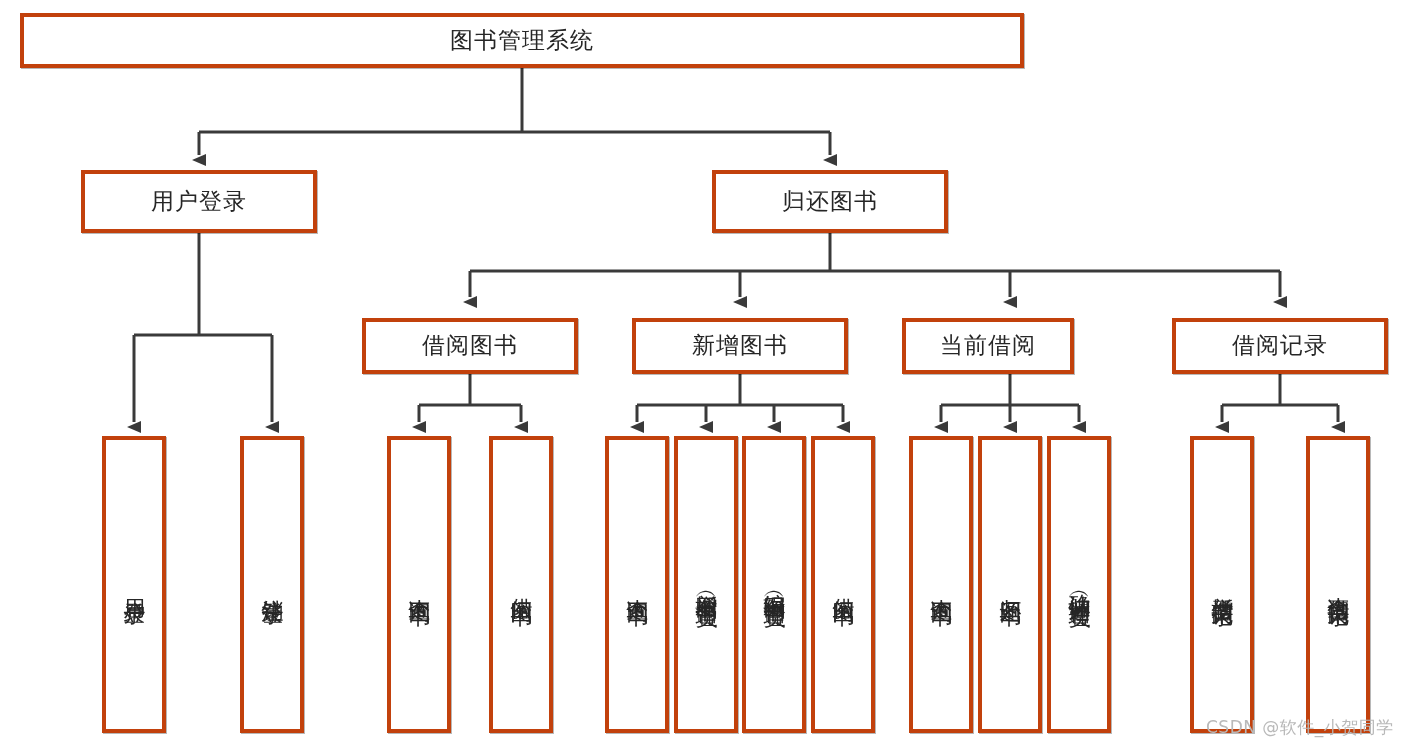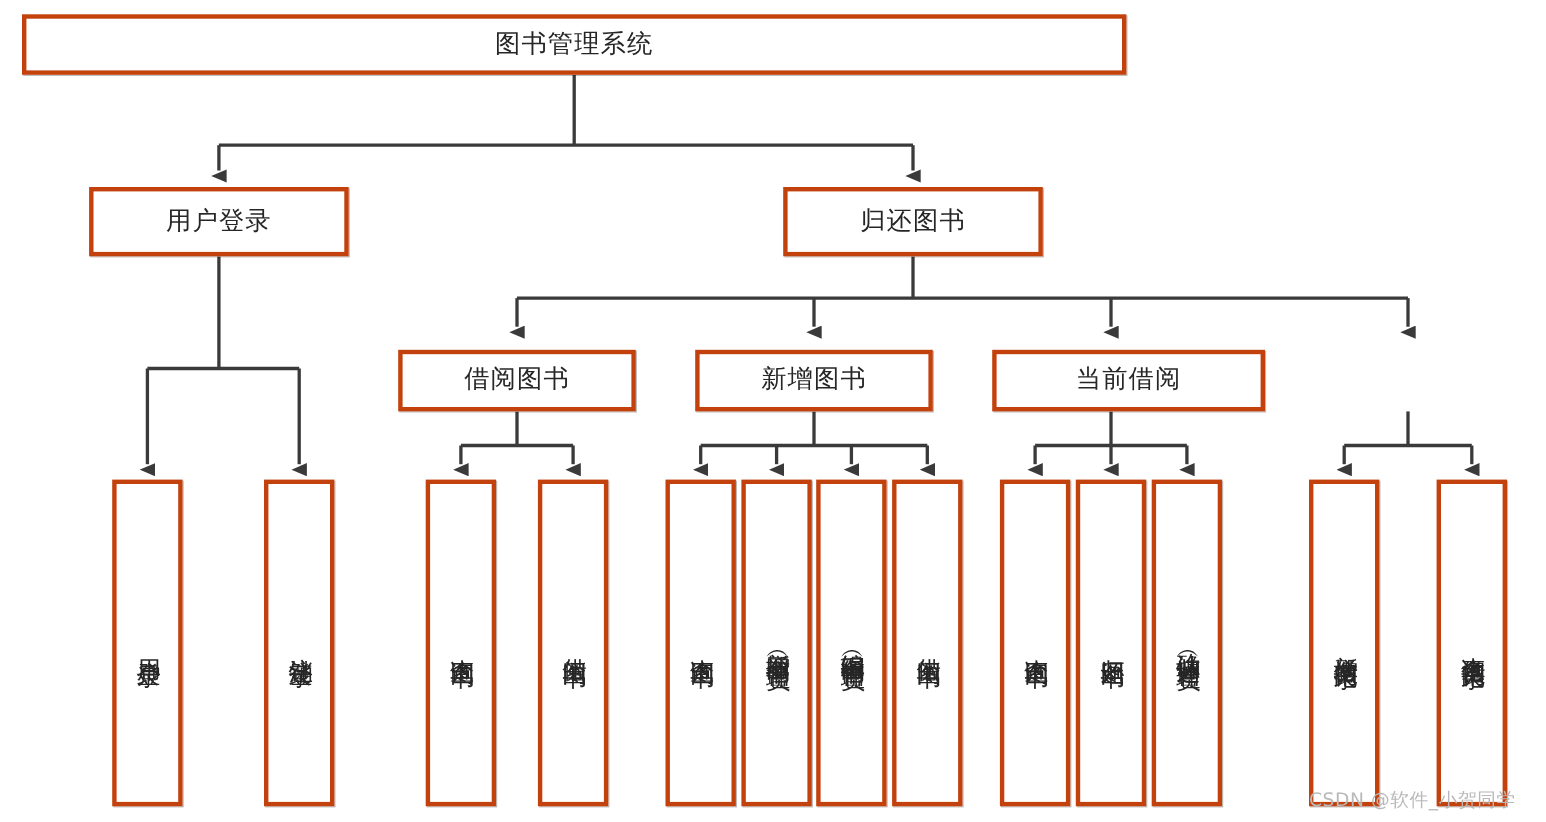--- a/index.html
+++ b/index.html
@@ -56,20 +56,21 @@
     text-align: center;
     white-space: nowrap;
   }
   .watermark {
     position: absolute;
     font-size: 17px;
     color: #b9b9b9;
     letter-spacing: 0.5px;
     white-space: nowrap;
     font-family: "DejaVu Sans", "Liberation Sans", sans-serif;
+    margin-left: 16px;
   }
 </style>
 </head>
 <body>
 
 <div id="canvas">
 
   <svg class="edges" viewBox="0 0 1405 747" xmlns="http://www.w3.org/2000/svg">
     <defs>
       <marker id="arrow" markerWidth="12" markerHeight="14" refX="1" refY="7" orient="auto" markerUnits="userSpaceOnUse">
@@ -130,22 +131,25 @@
   <div class="node horiz" style="left:712px; top:170px; width:236px; height:63px;">
     <span>归还图书</span>
   </div>
 
   <div class="node horiz" style="left:362px; top:318px; width:216px; height:56px;">
     <span>借阅图书</span>
   </div>
   <div class="node horiz" style="left:632px; top:318px; width:216px; height:56px;">
     <span>新增图书</span>
   </div>
-  <div class="node horiz" style="left:902px; top:318px; width:248px; height:56px;">
+  <div class="node horiz" style="left:902px; top:318px; width:172px; height:56px;">
     <span>当前借阅</span>
+  </div>
+  <div class="node horiz" style="left:1172px; top:318px; width:216px; height:56px;">
+    <span>借阅记录</span>
   </div>
 
   <div class="node vert" style="left:102px; top:436px; width:64px; height:297px;">
     <span class="vtext">用户登录</span>
   </div>
   <div class="node vert" style="left:240px; top:436px; width:64px; height:297px;">
     <span class="vtext">注销登录</span>
   </div>
 
   <div class="node vert" style="left:387px; top:436px; width:64px; height:297px;">

